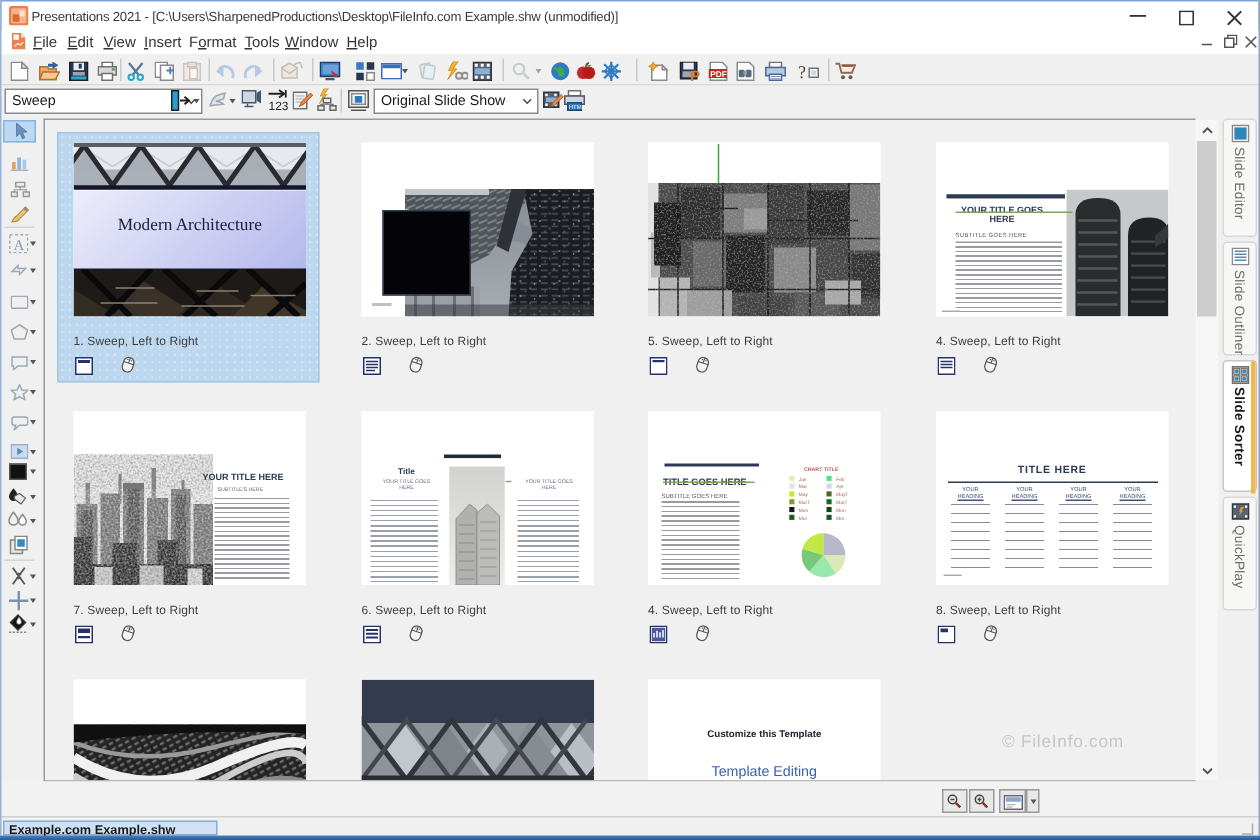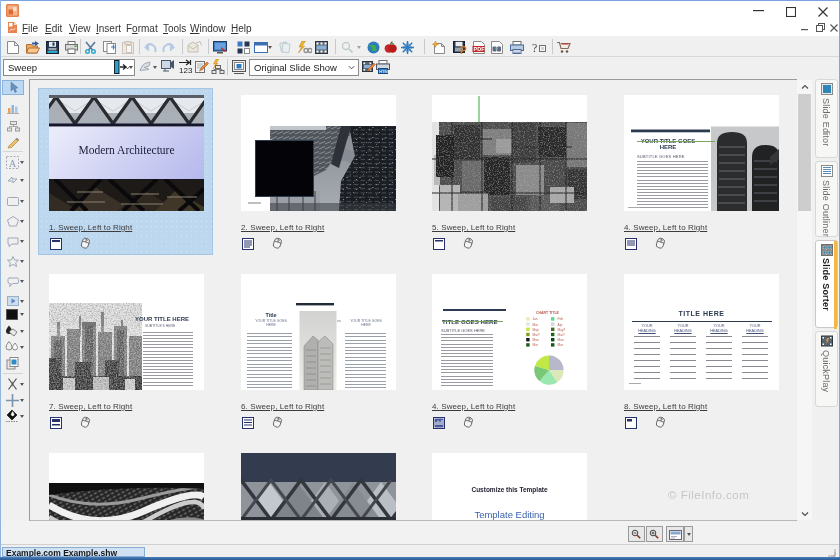--- a/index.html
+++ b/index.html
@@ -34,32 +34,33 @@
 #vthumb { position:absolute; left:1px; top:14px; width:13px; height:117px; background:#cdcdcd; }
 
 #tabs { position:absolute; left:813px; top:78px; width:27px; height:443px; background:#f0f0f0; }
 .tab { position:absolute; left:2px; width:23px; background:#f7f7f6; border:1px solid #d8d8d8; border-radius:3px; }
 .tab.sel { background:#fff; border-color:#c8c8c8; }
 .tabtxt { position:absolute; left:5px; writing-mode:vertical-rl; font-size:9px; color:#6a6a6a; letter-spacing:0.2px; white-space:nowrap;}
 .tab.sel .tabtxt { color:#1a1a1a; font-weight:bold; }
 .tabico { position:absolute; left:5px; top:3px; width:12px; height:12px; }
 
 .slide { position:absolute; width:155px; height:116px; background:#fff; overflow:hidden; }
-.cap { position:absolute; font-size:8px; color:#3c3c3c; letter-spacing:0.1px;text-decoration:underline; }
+.cap { position:absolute; font-size:8px; color:#3c3c3c; letter-spacing:0.1px; }
 .licon { position:absolute; width:12px; height:12px; }
 </style>
 </head>
 <body>
 <div id="titlebar" class="abs">
   <svg class="abs" style="left:5px;top:3px" width="13" height="13" viewBox="0 0 13 13">
       <rect x="0" y="0" width="13" height="13" rx="1.5" fill="#e8824d"></rect>
       <rect x="1.5" y="1.5" width="10" height="10" rx="1" fill="#f5b28c"></rect>
       <rect x="2.5" y="5.5" width="4.5" height="5" fill="#d96c2e"></rect>
       <rect x="7" y="3" width="3.5" height="4" fill="#fae0cc"></rect>
     </svg>
+  <div id="titletext">Presentations 2021 - [C:\Users\SharpenedProductions\Desktop\FileInfo.com Example.shw (unmodified)]</div>
   <svg class="abs" style="left:752px;top:9px" width="12" height="2" viewBox="0 0 12 2">
       <rect width="11" height="1.2" fill="#333"></rect>
     </svg>
   <svg class="abs" style="left:785px;top:6px" width="10" height="10" viewBox="0 0 10 10">
       <rect x="0.5" y="0.5" width="9" height="9" fill="none" stroke="#333" stroke-width="1.1"></rect>
     </svg>
   <svg class="abs" style="left:817px;top:6px" width="10" height="10" viewBox="0 0 10 10">
       <path d="M0.5 0.5 L9.5 9.5 M9.5 0.5 L0.5 9.5" stroke="#333" stroke-width="1.2"></path>
     </svg>
 </div>

